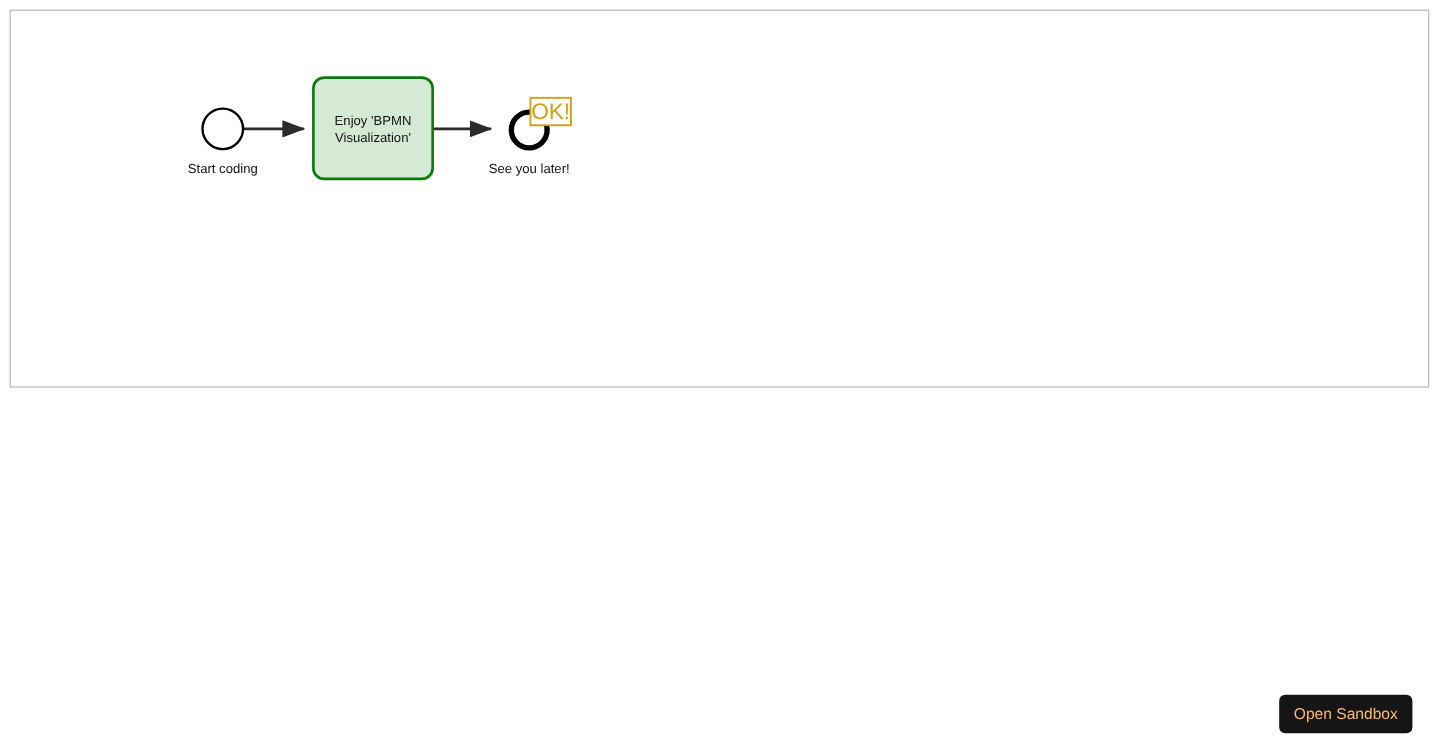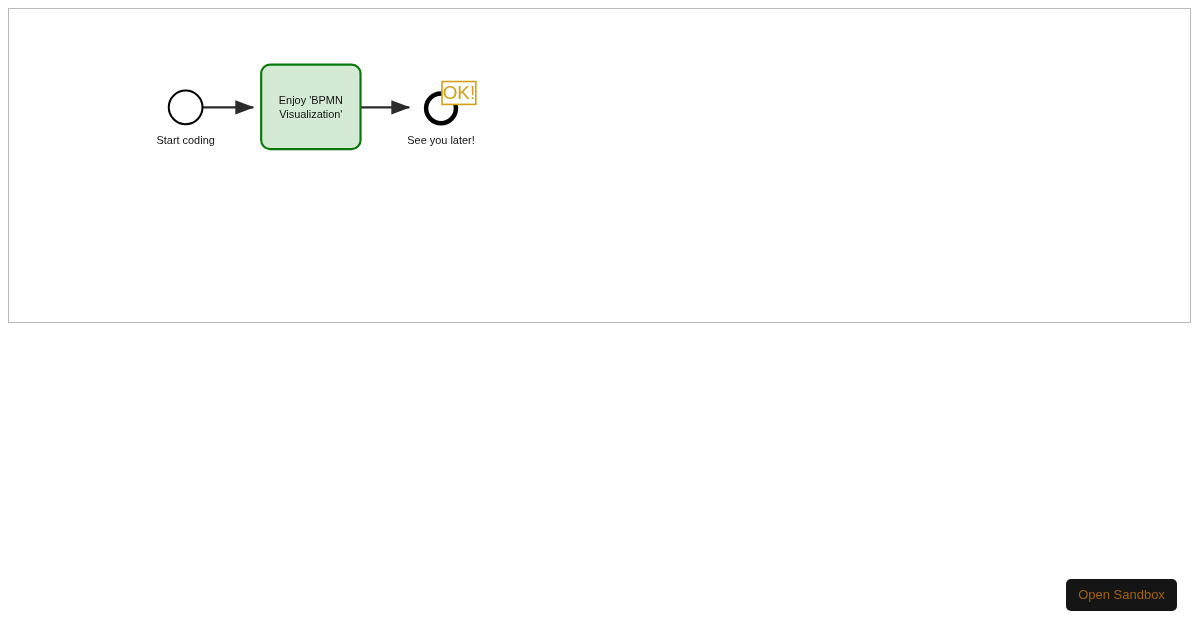--- a/index.html
+++ b/index.html
@@ -49,21 +49,21 @@
   }
 
   
   #open-sandbox-button {
     position: absolute;
     left: 1066px;
     top: 579px;
     width: 111px;
     height: 32px;
     background: #151515;
-    color: #a16207;
+    color: #fdba74;
     border: none;
     border-radius: 5px;
     font-family: "Liberation Sans", sans-serif;
     font-size: 13px;
     line-height: 32px;
     cursor: pointer;
     padding: 0;
     box-sizing: border-box;
   }
 </style>

